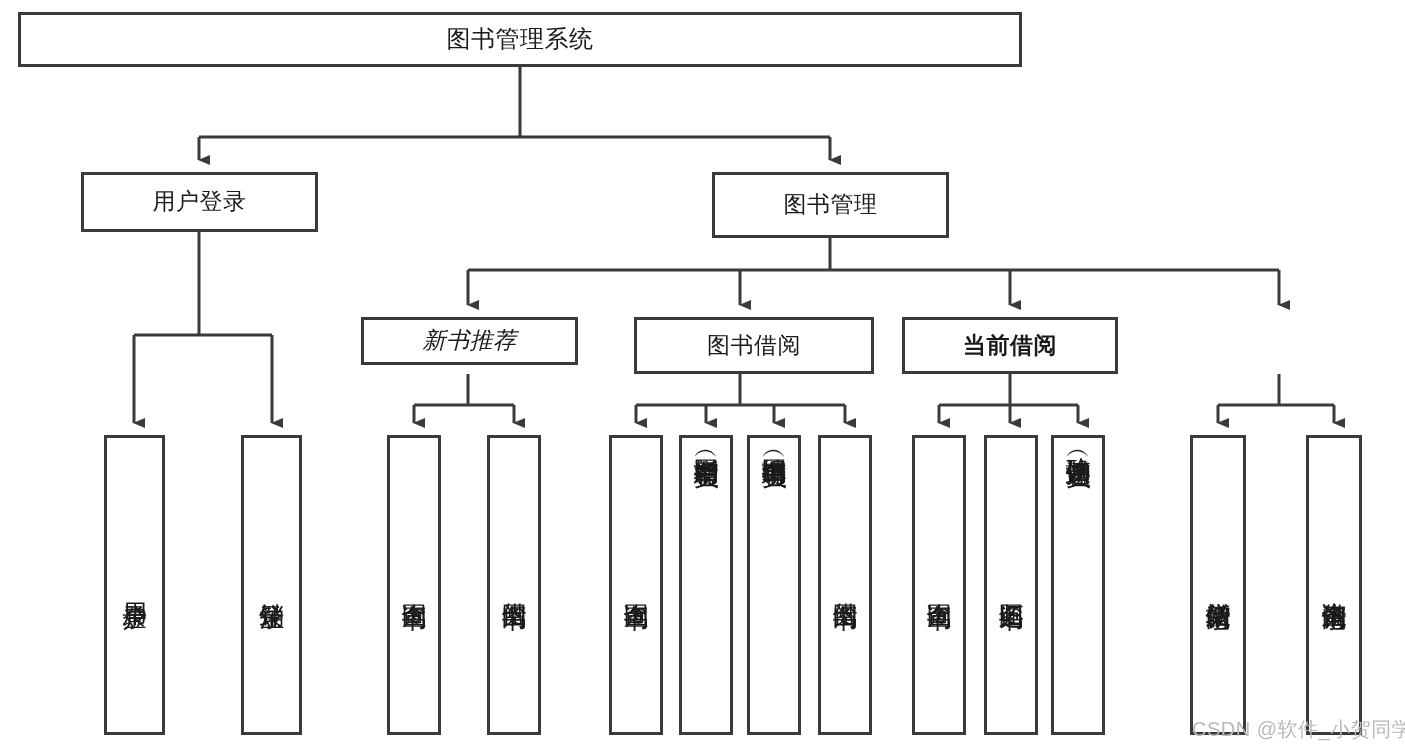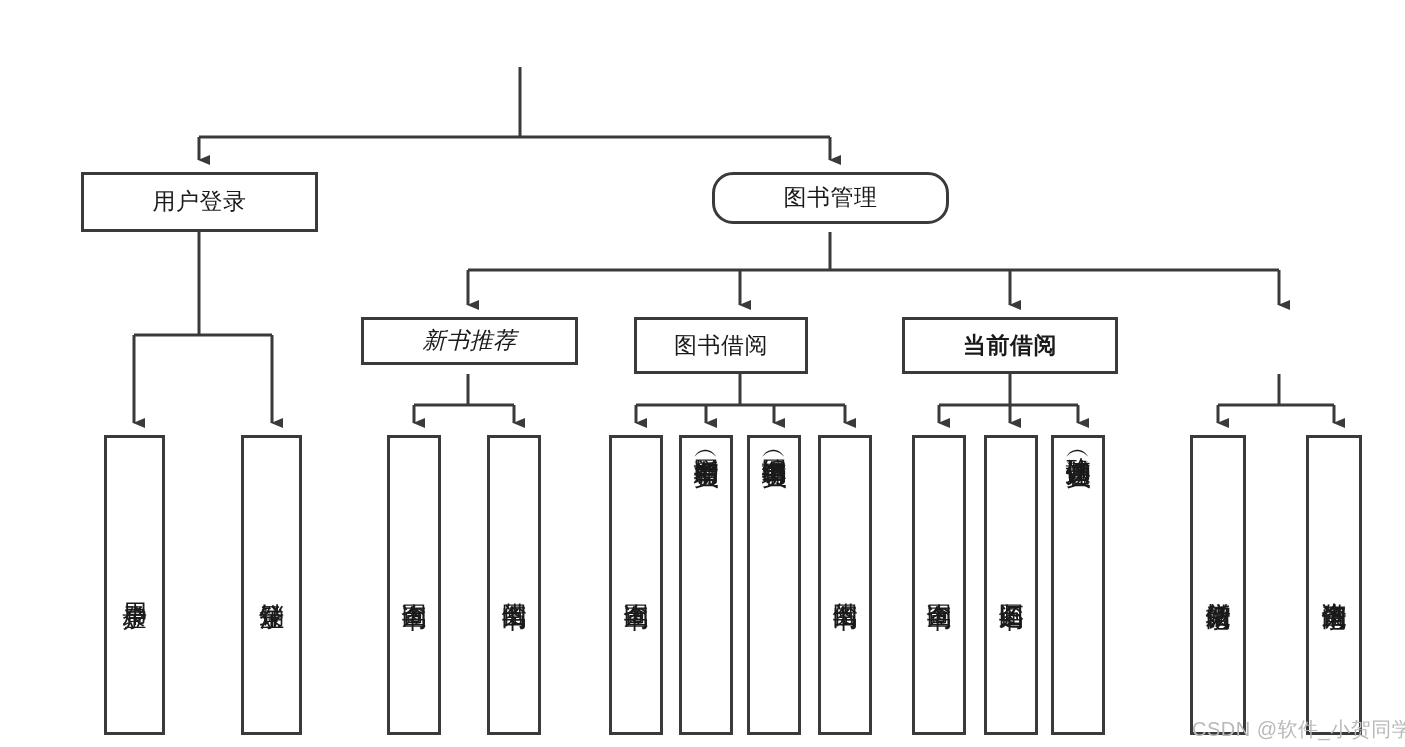--- a/index.html
+++ b/index.html
@@ -113,32 +113,35 @@
       <path d="M1010,405 L1010,423" marker-end="url(#ah)"></path>
       <path d="M1078,405 L1078,423" marker-end="url(#ah)"></path>
 
       <path d="M1279,374 L1279,405"></path>
       <path d="M1218,405 L1334,405"></path>
       <path d="M1218,405 L1218,423" marker-end="url(#ah)"></path>
       <path d="M1334,405 L1334,423" marker-end="url(#ah)"></path>
     </g>
   </svg>
 
+  <div class="node h root" style="left:18px; top:12px; width:1004px; height:55px;">
+    <span class="lbl">图书管理系统</span>
+  </div>
 
   <div class="node h" style="left:81px; top:172px; width:237px; height:60px;">
     <span class="lbl">用户登录</span>
   </div>
-  <div class="node h" style="left:712px; top:172px; width:237px; height:52px;border-radius:21px;">
+  <div class="node h" style="left:712px; top:172px; width:237px; height:66px;">
     <span class="lbl">图书管理</span>
   </div>
 
   <div class="node h" style="left:361px; top:317px; width:217px; height:48px;font-style:italic;">
     <span class="lbl">新书推荐</span>
   </div>
-  <div class="node h" style="left:634px; top:317px; width:174px; height:57px;">
+  <div class="node h" style="left:634px; top:317px; width:240px; height:57px;">
     <span class="lbl">图书借阅</span>
   </div>
   <div class="node h" style="left:902px; top:317px; width:216px; height:57px;font-weight:bold;">
     <span class="lbl">当前借阅</span>
   </div>
 
   <div class="node v mid" style="left:104px; top:435px; width:61px; height:300px;">
     <span class="lbl">用户登录</span>
   </div>
   <div class="node v mid" style="left:241px; top:435px; width:61px; height:300px;">

